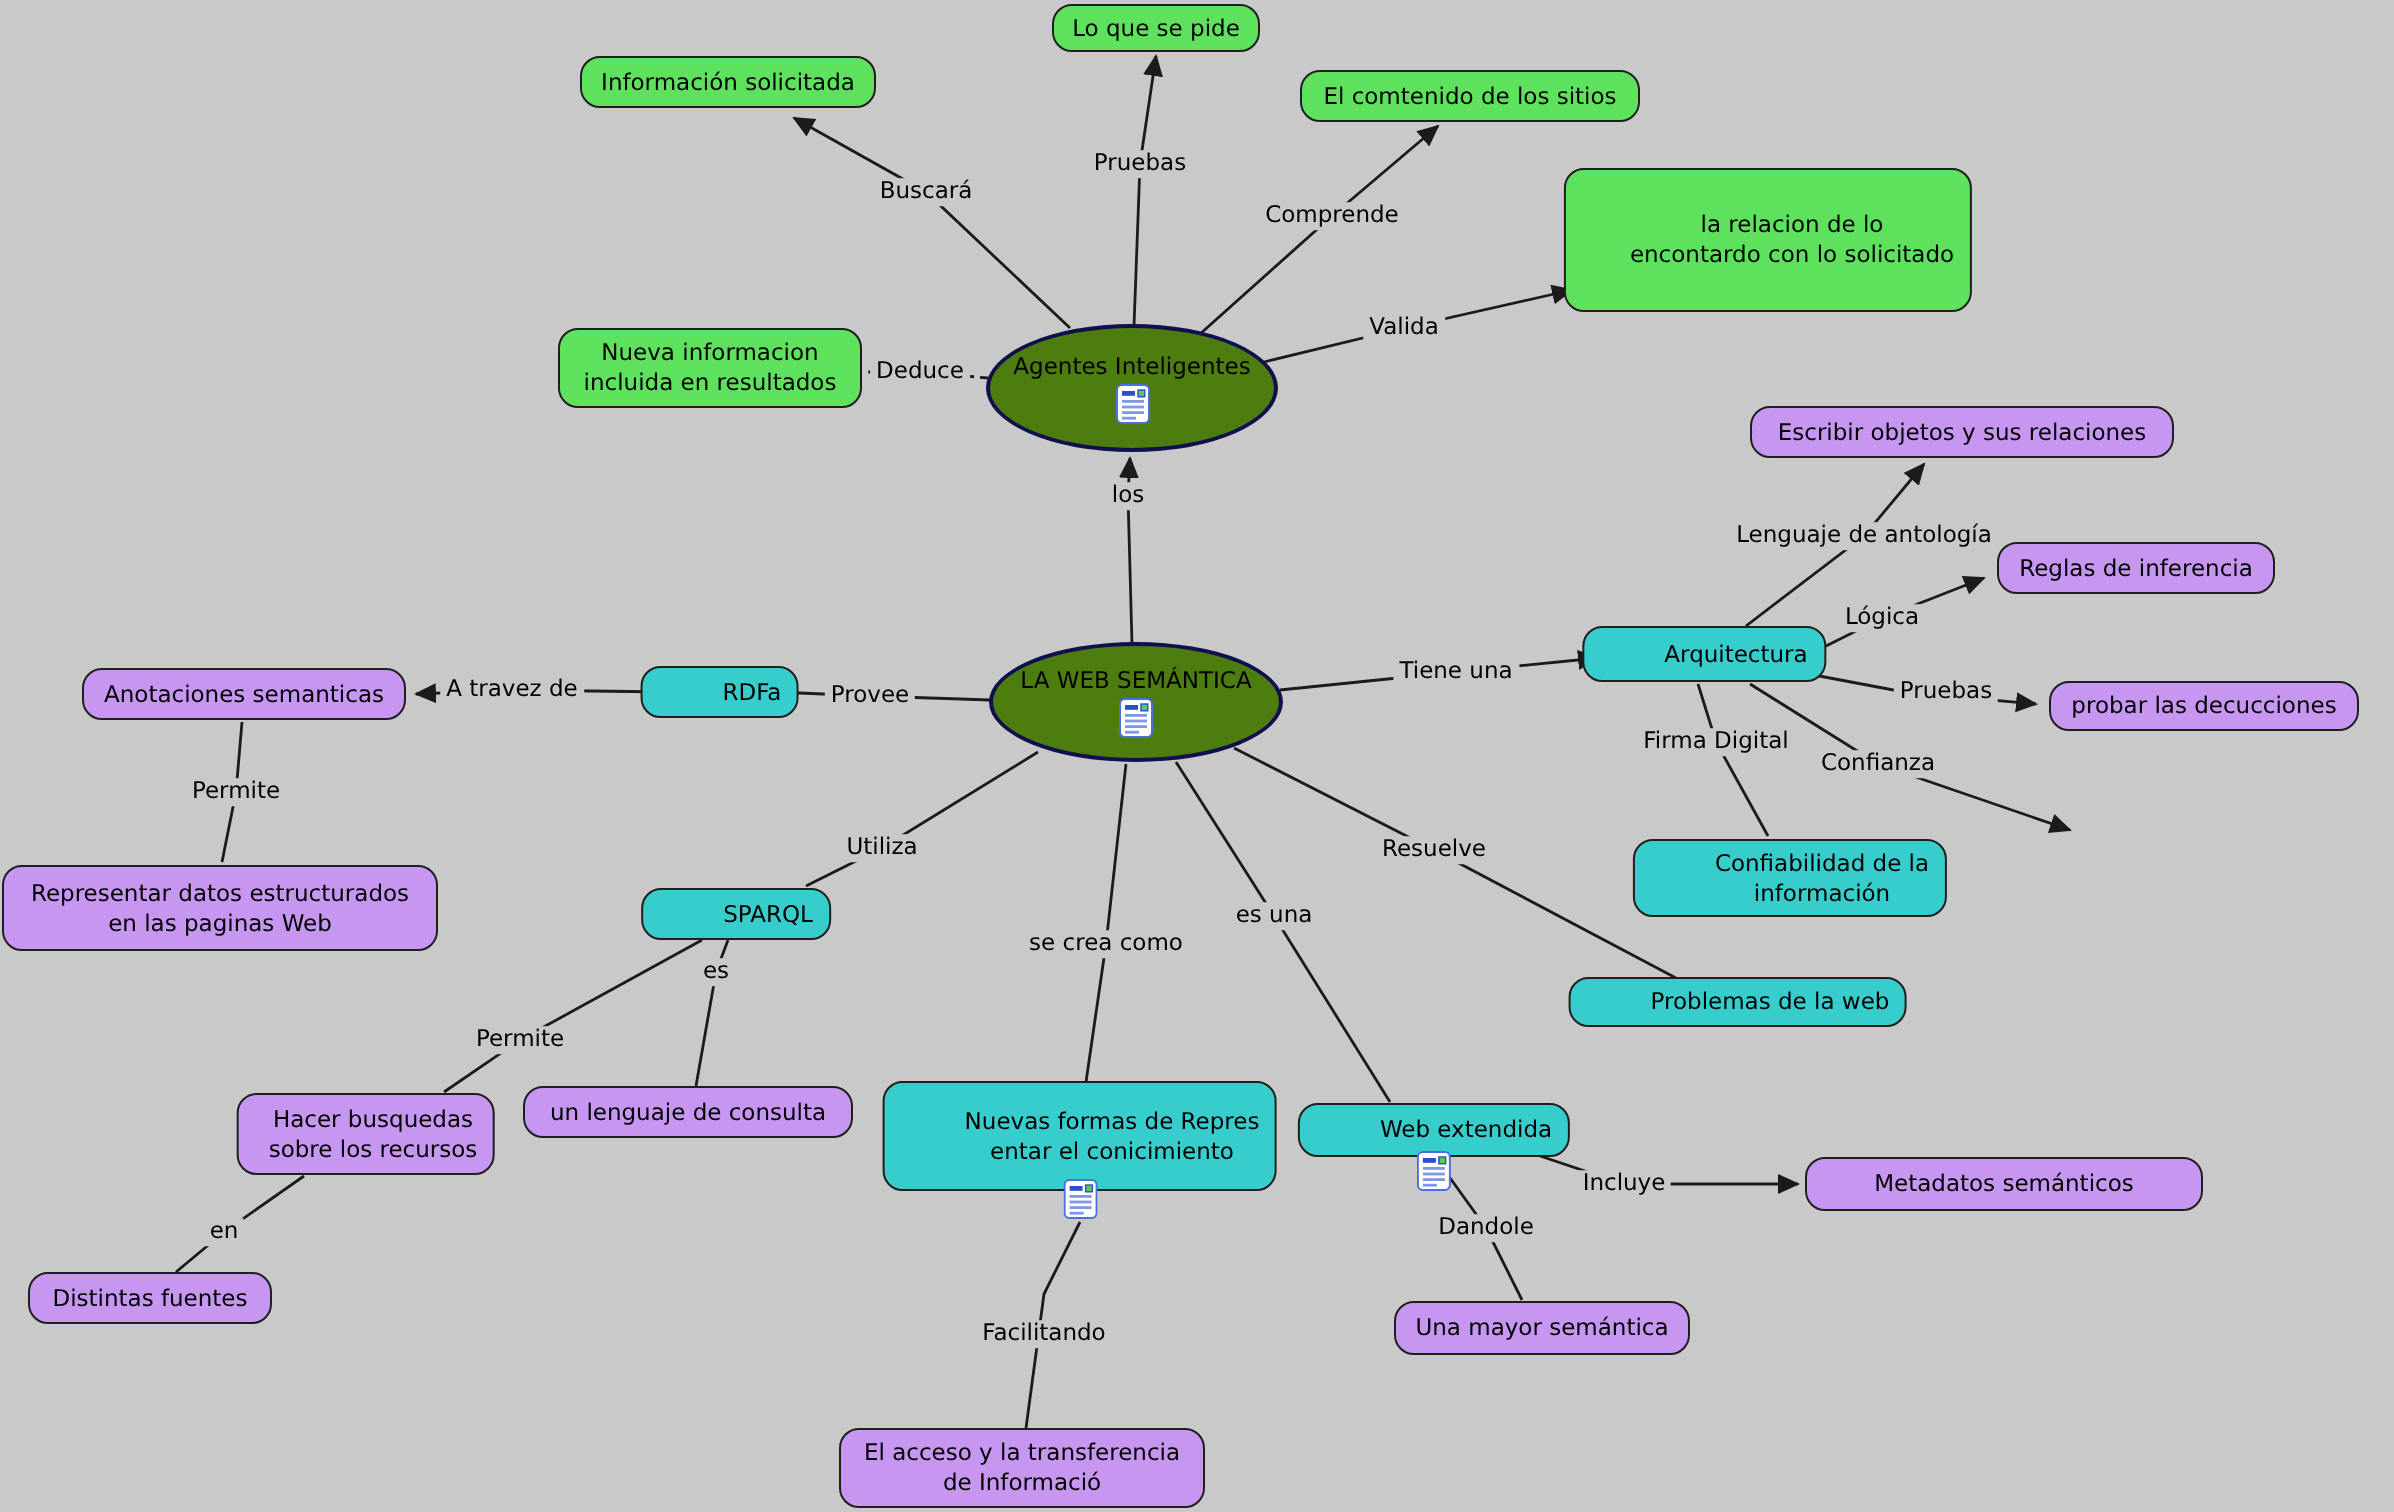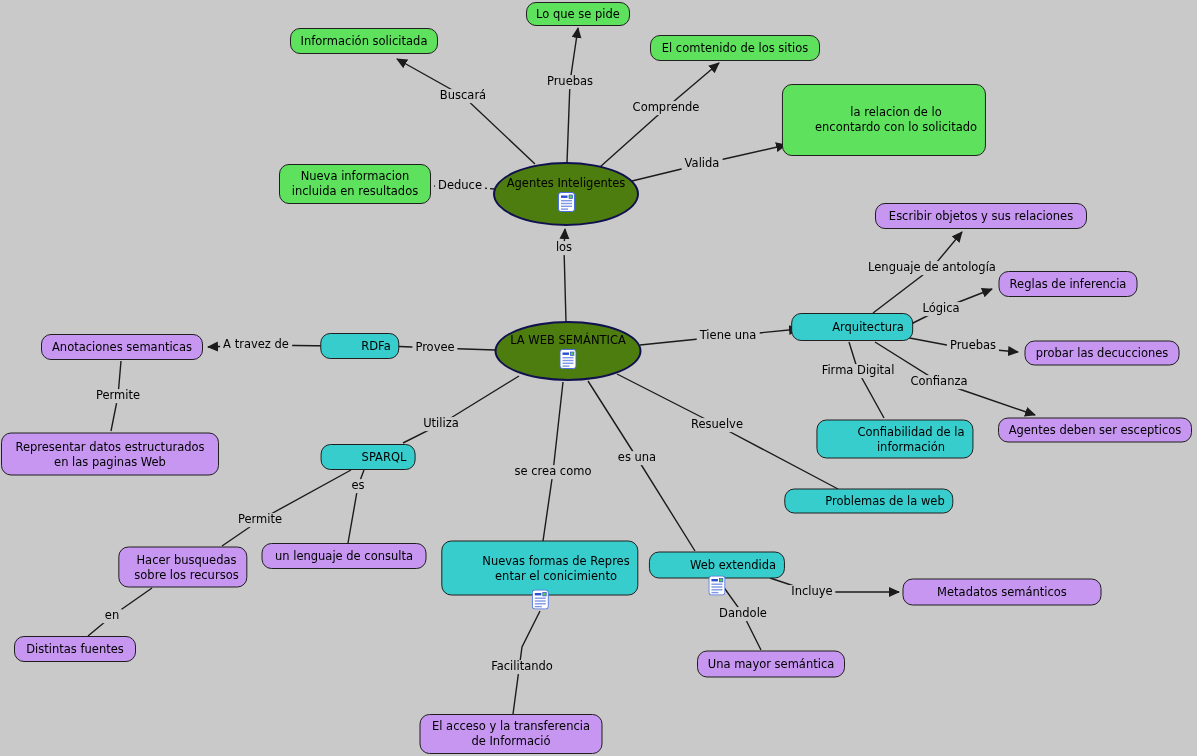--- a/index.html
+++ b/index.html
@@ -151,23 +151,20 @@
     </div>
     <div class="node rect purple single" style="left: 981px; top: 216px; min-width: 212px; min-height: 26px;">
       <span class="node-text">Escribir objetos y sus relaciones</span>
     </div>
     <div class="node rect purple single" style="left: 1068px; top: 284px; min-width: 139px; min-height: 26px;">
       <span class="node-text">Reglas de inferencia</span>
     </div>
     <div class="node rect purple single" style="left: 1102px; top: 353px; min-width: 155px; min-height: 25px;">
       <span class="node-text">probar las decucciones</span>
     </div>
-    <div class="node rect purple single" style="left: 1095px; top: 430px; min-width: 194px; min-height: 25px;">
-      <span class="node-text">Agentes deben ser escepticos</span>
-    </div>
     <div class="node rect purple single" style="left: 122px; top: 347px; min-width: 162px; min-height: 26px;">
       <span class="node-text">Anotaciones semanticas</span>
     </div>
     <div class="node rect purple" style="left: 110px; top: 454px; min-width: 218px; min-height: 43px; width: max-content;">
       <span class="node-text">Representar datos estructurados
 en las paginas Web</span>
     </div>
     <div class="node rect purple single" style="left: 344px; top: 556px; min-width: 165px; min-height: 26px;">
       <span class="node-text">un lenguaje de consulta</span>
     </div>

